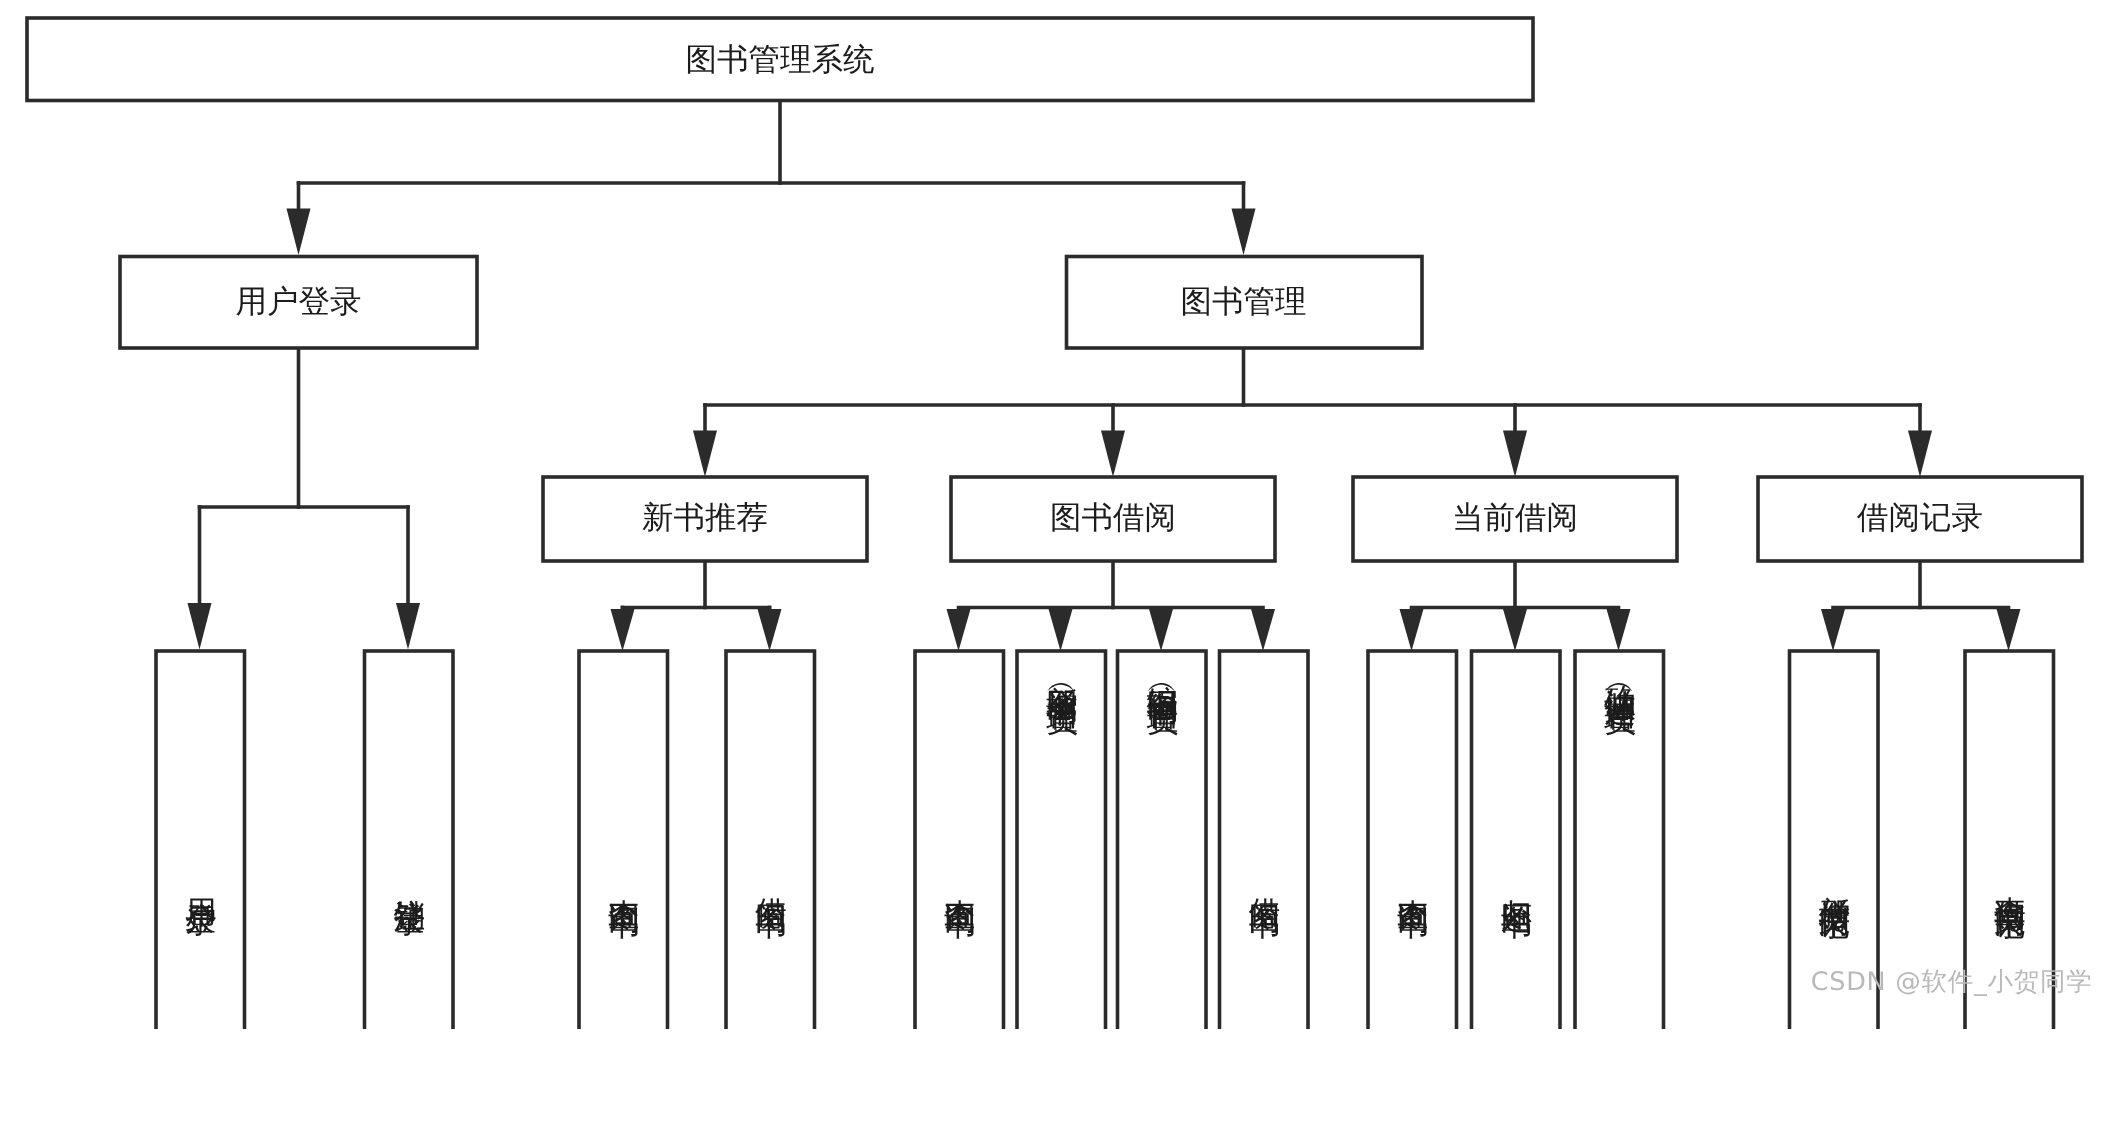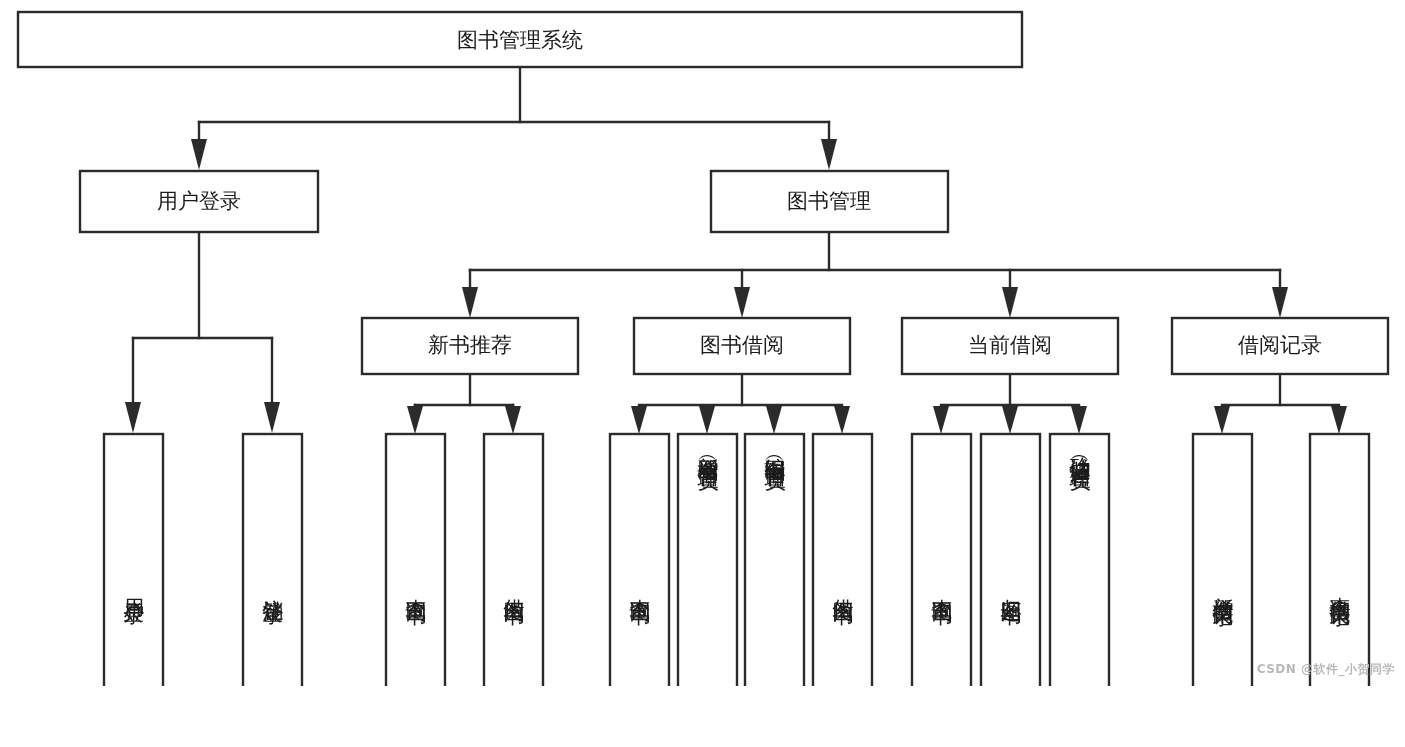--- a/index.html
+++ b/index.html
@@ -57,27 +57,26 @@
     line-height: 1.28;
     letter-spacing: 2px;
     color: #1c1c1c;
     white-space: nowrap;
     text-align: center;
     pointer-events: none;
   }
   #watermark {
     position: absolute;
     right: 10px;
-    bottom: 8px;
-    font-family: "DejaVu Sans", "Liberation Sans", sans-serif;
-    font-size: 12px;
+    bottom: 20px;
+    font-family: "DejaVu Sans", "Liberation Sans", sans-serif;
+    font-size: 17px;
     color: #b9b9b9;
     letter-spacing: 0.5px;
     user-select: none;
-    font-weight: bold;
   }
 </style>
 </head>
 <body>
 
 <div id="diagram-root">
 
   <svg id="tree-svg" viewBox="0 0 1405 747">
 
     <g>

